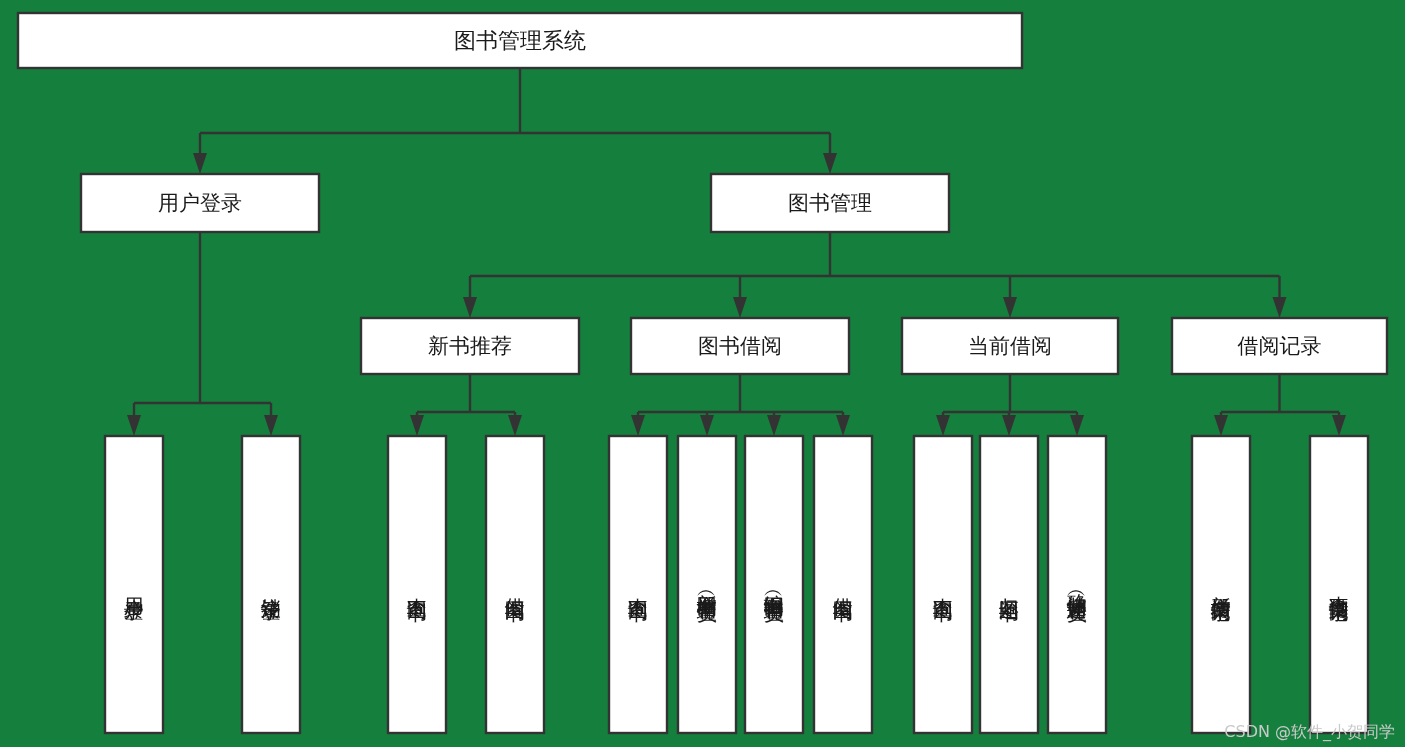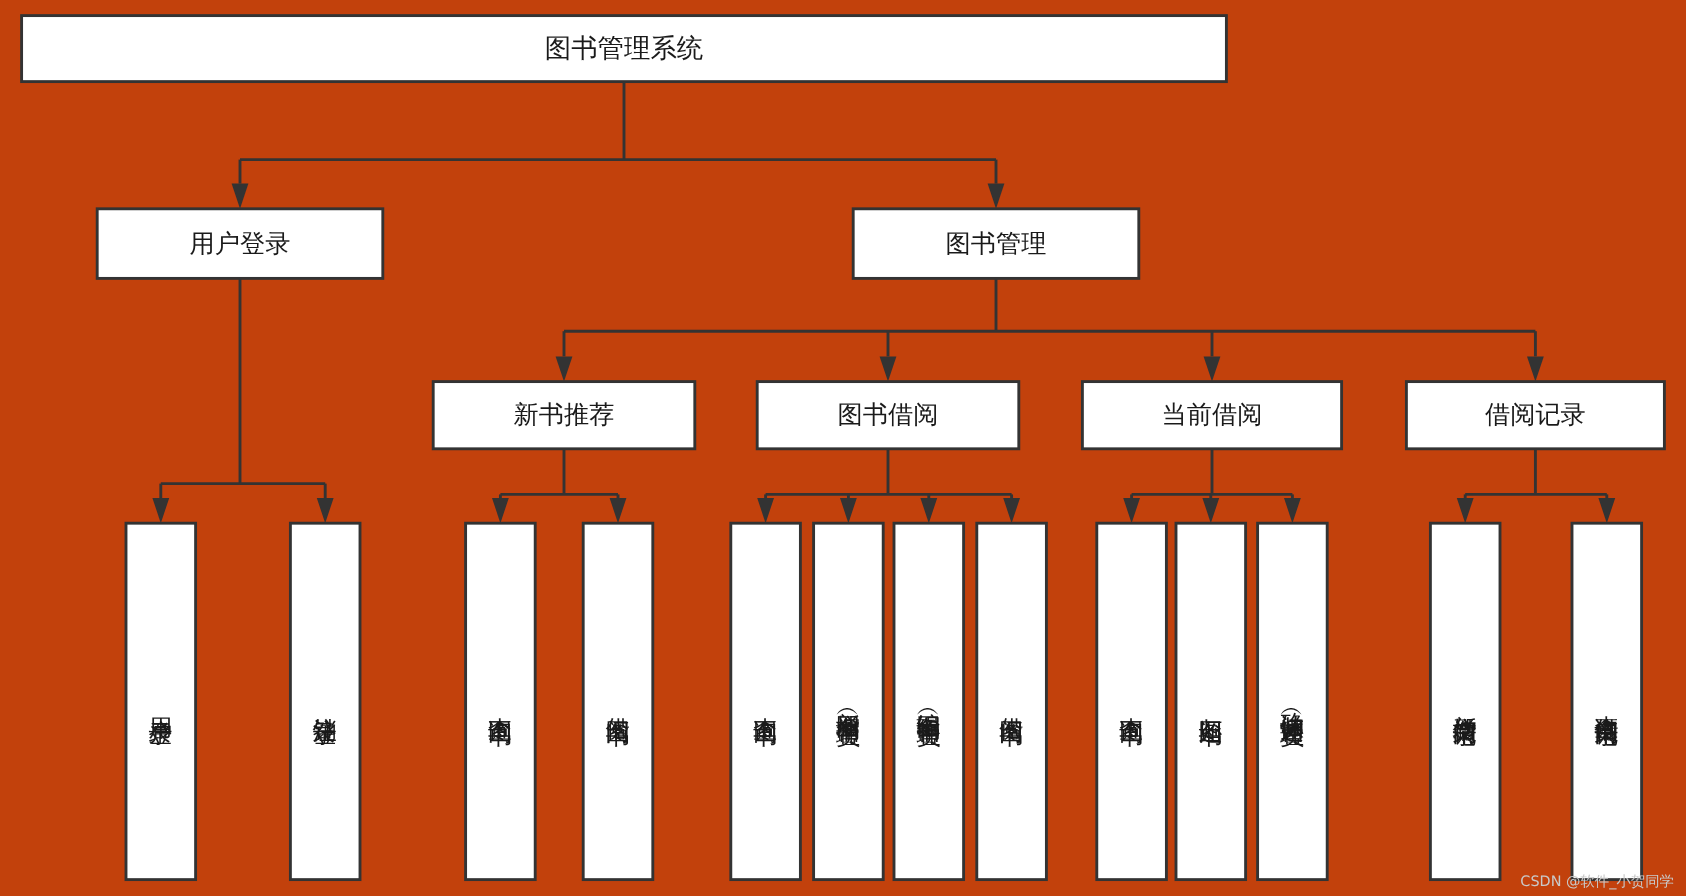--- a/index.html
+++ b/index.html
@@ -11,21 +11,21 @@
     width: 1405px;
     height: 747px;
     font-family: "DejaVu Sans", "Liberation Sans", sans-serif;
     overflow: hidden;
     position: relative;
   }
   #diagram-root {
     position: relative;
     width: 1405px;
     height: 747px;
-    background: #c2410c;
+    background: #15803d;
   }
   svg#flow-svg {
     position: absolute;
     left: 0;
     top: 0;
     width: 1405px;
     height: 747px;
     display: block;
   }
   .node-box {
@@ -70,21 +70,21 @@
     display: flex;
     align-items: center;
     justify-content: center;
     pointer-events: none;
   }
   .watermark {
     position: absolute;
     right: 10px;
     bottom: 4px;
     font-family: "DejaVu Sans", "Liberation Sans", sans-serif;
-    font-size: 12px;
+    font-size: 16px;
     color: #c9c9c9;
     white-space: nowrap;
     user-select: none;
   }
 </style>
 </head>
 <body>
 
 <div id="diagram-root">
 

